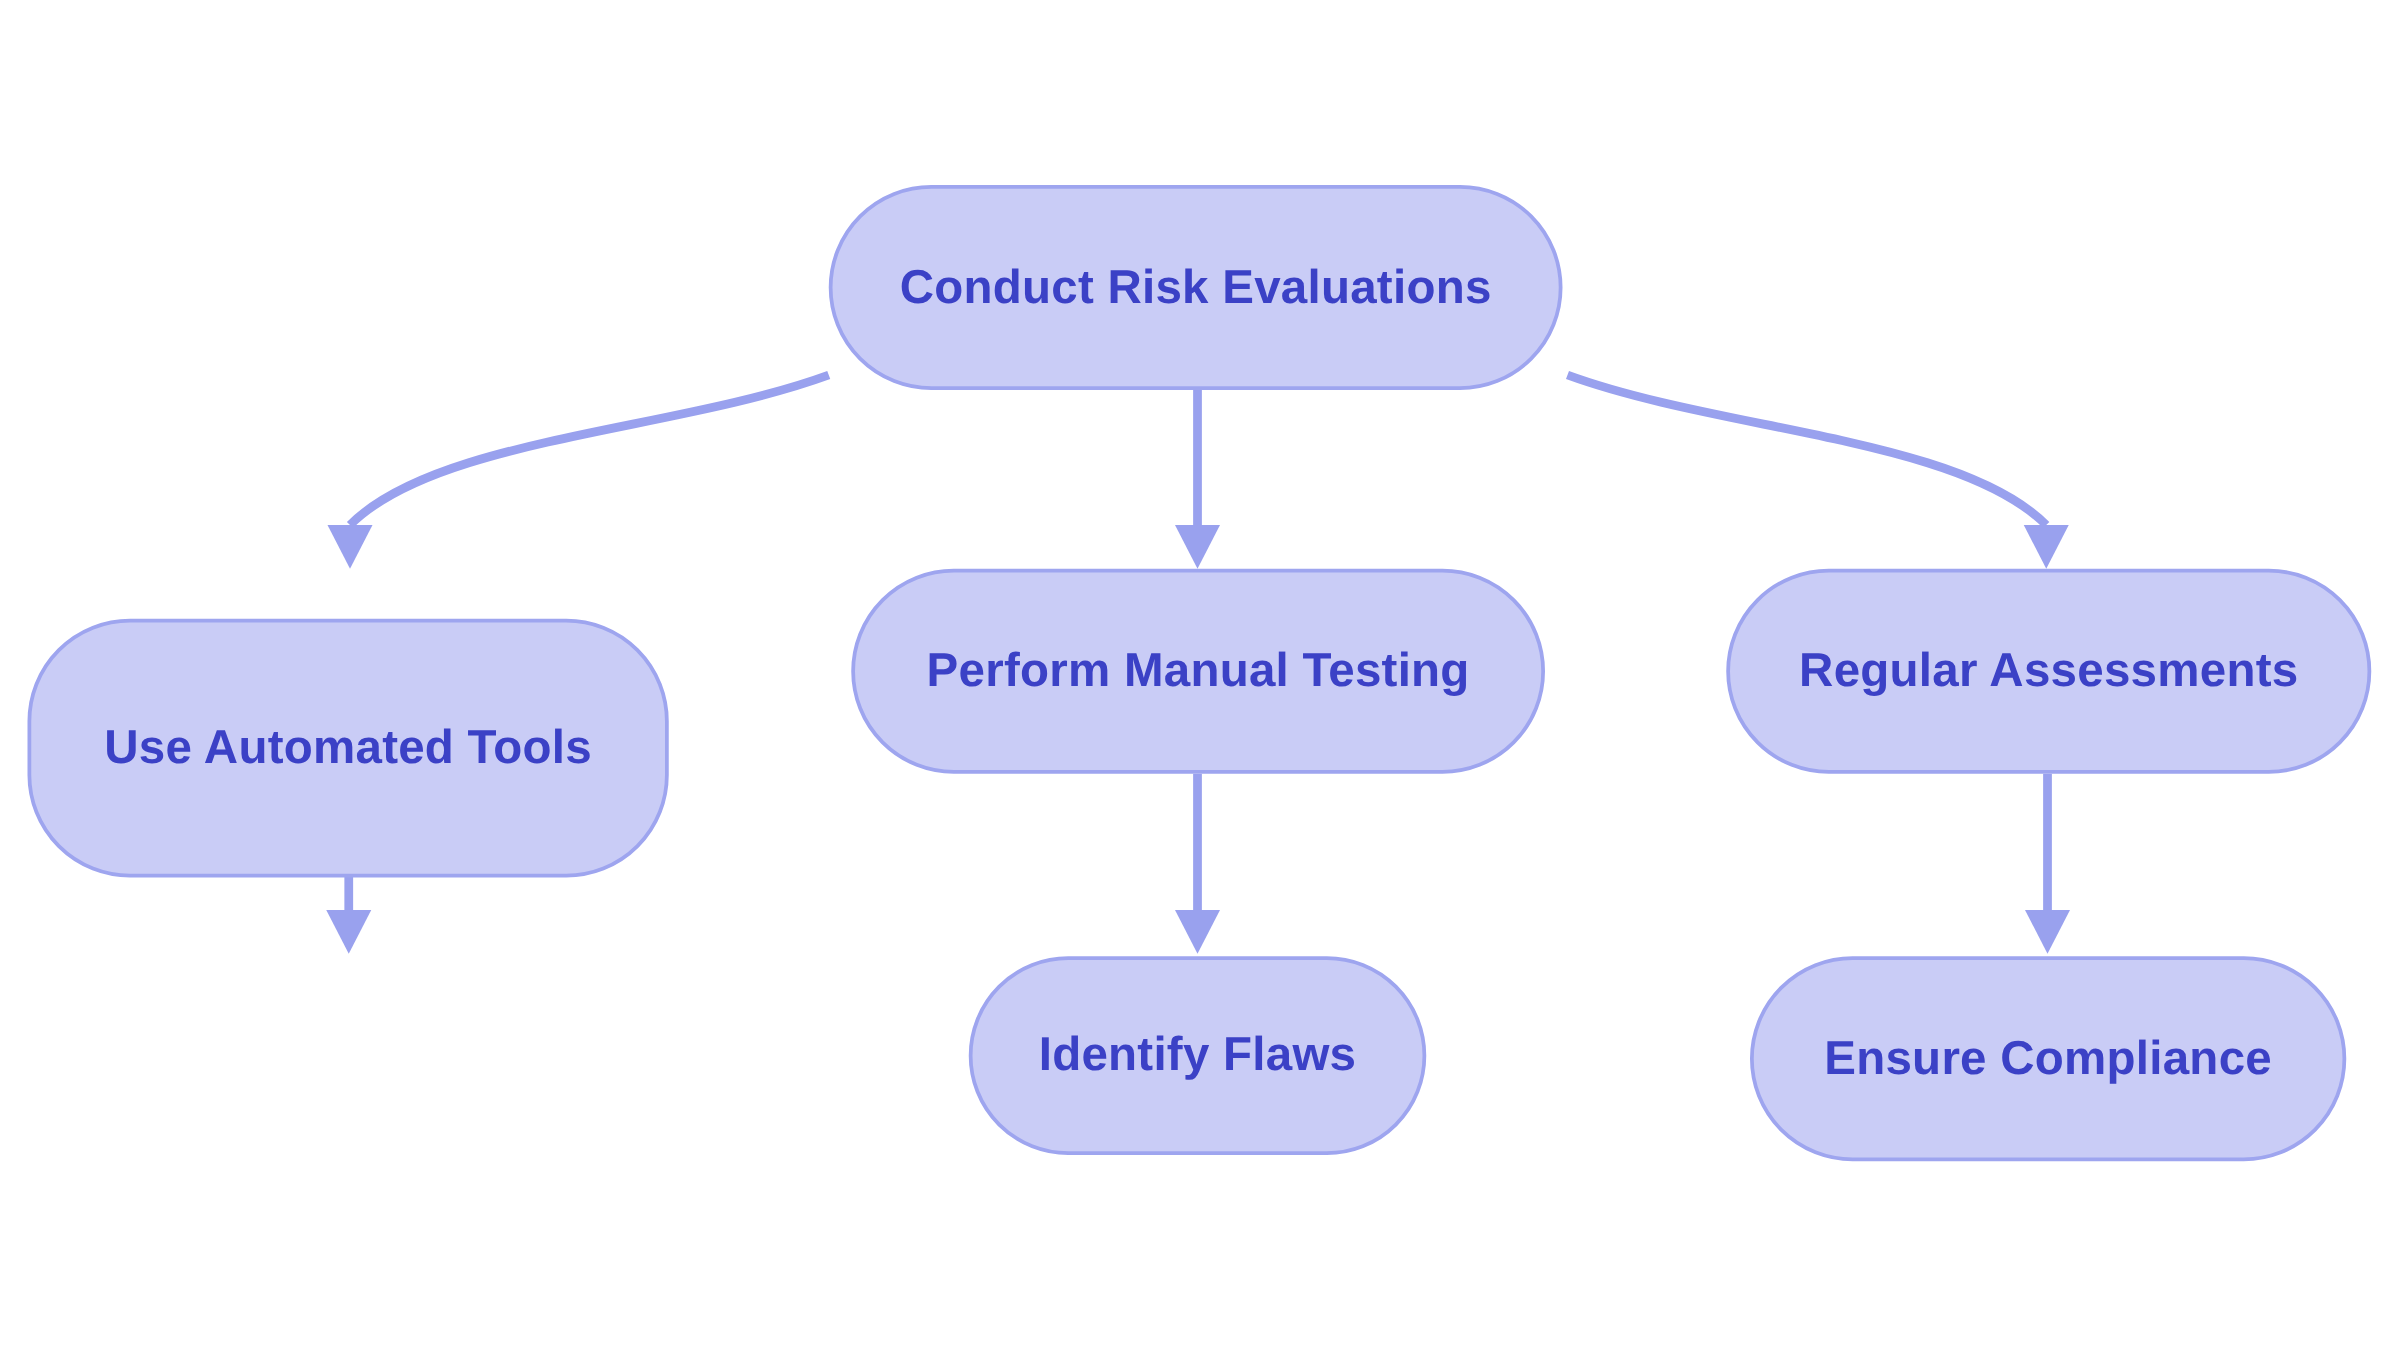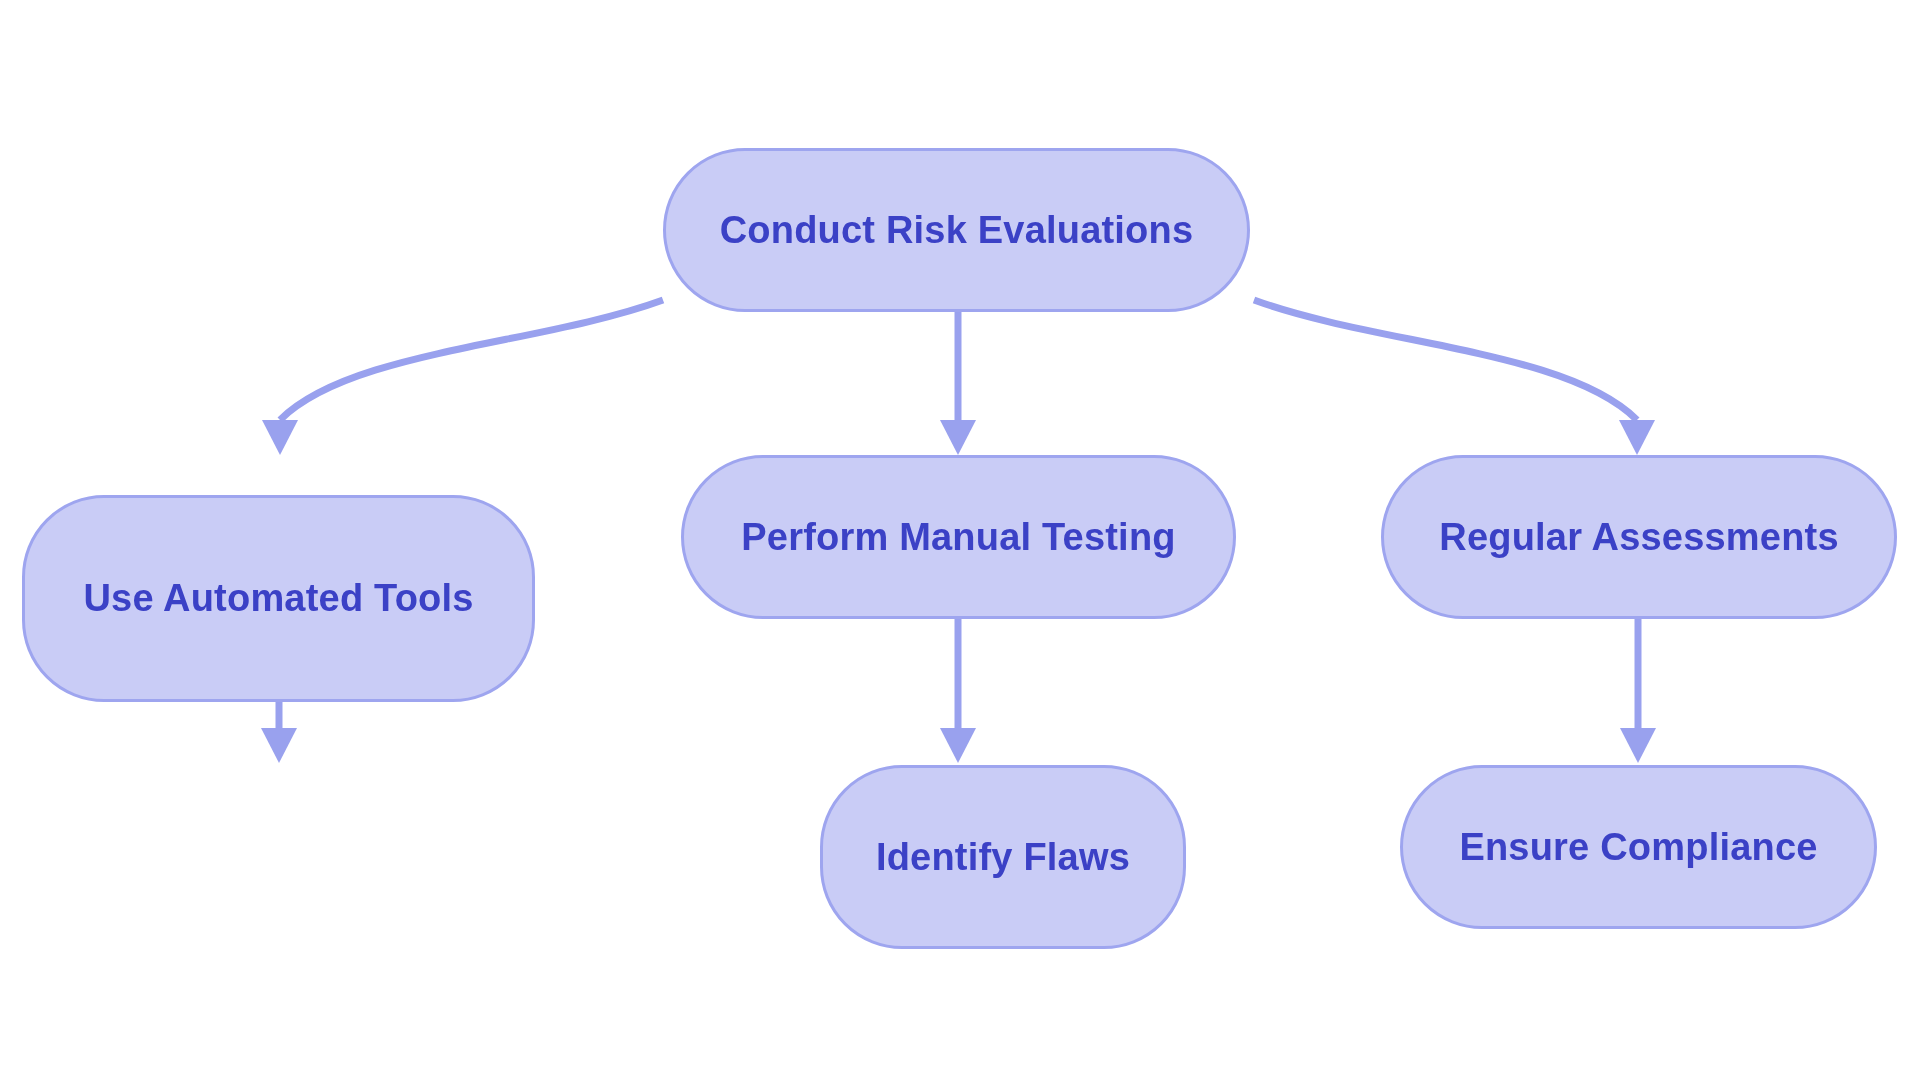--- a/index.html
+++ b/index.html
@@ -93,21 +93,21 @@
 
   <div class="node" style="left:681px; top:455px; width:555px; height:164px;">
     <span>Perform Manual Testing</span>
   </div>
 
   <div class="node" style="left:1381px; top:455px; width:516px; height:164px;">
     <span>Regular Assessments</span>
   </div>
 
 
-  <div class="node" style="left:820px; top:765px; width:366px; height:184px;">
+  <div class="node" style="left:775px; top:765px; width:366px; height:159px;">
     <span>Identify Flaws</span>
   </div>
 
   <div class="node" style="left:1400px; top:765px; width:477px; height:164px;justify-content:center;">
     <span>Ensure Compliance</span>
   </div>
 
 </div>
 
 </body></html>

